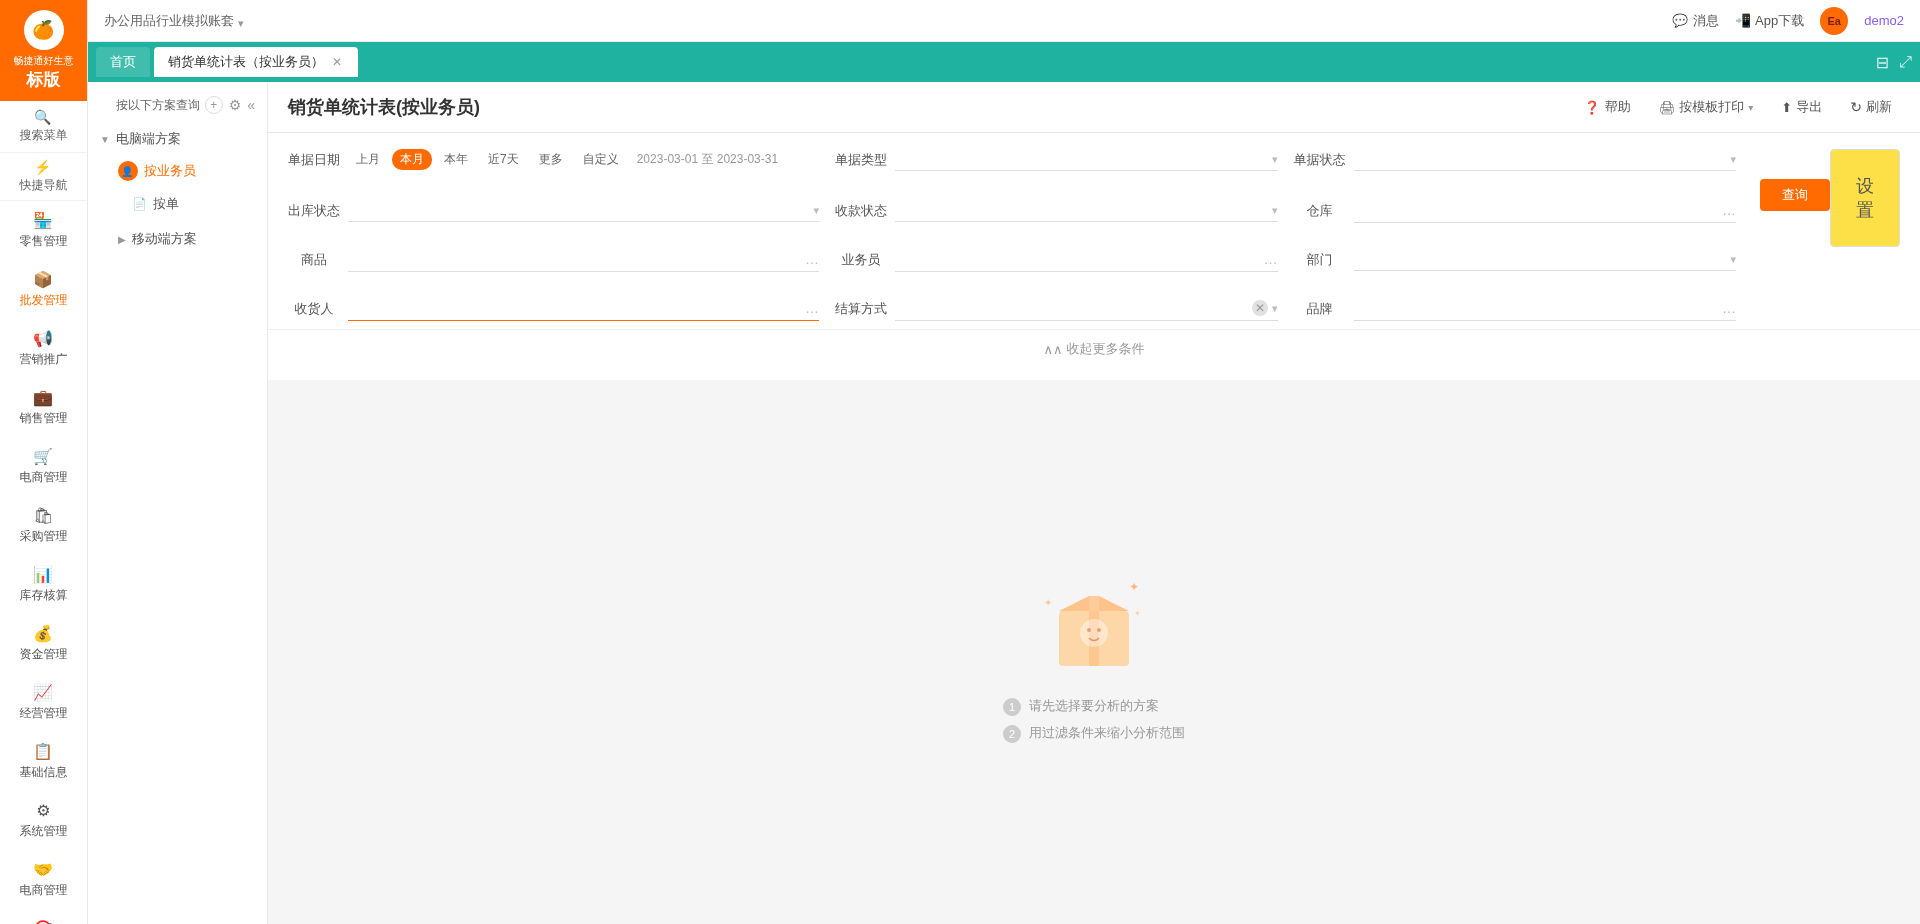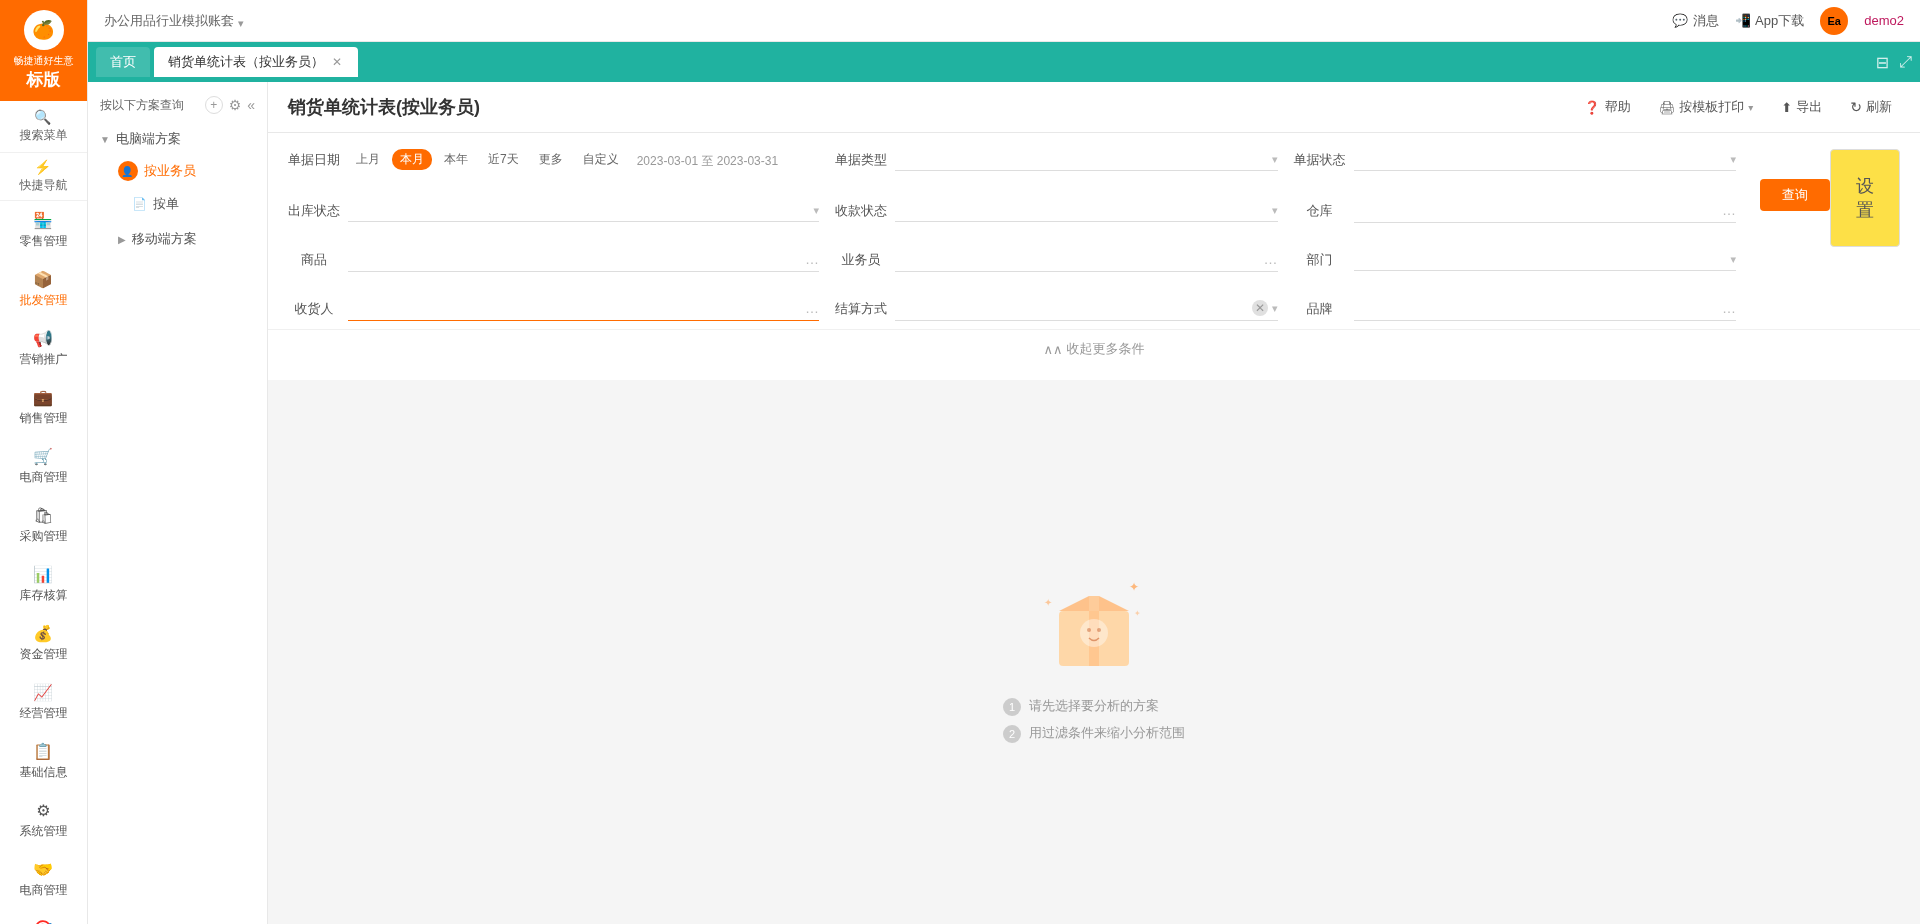--- a/index.html
+++ b/index.html
@@ -20,21 +20,21 @@
 
     
     .main { flex: 1; display: flex; flex-direction: column; overflow: hidden; }
 
     
     .top-header { height: 42px; background: #fff; border-bottom: 1px solid #e8e8e8; display: flex; align-items: center; padding: 0 16px; justify-content: space-between; flex-shrink: 0; }
     .top-header-left { display: flex; align-items: flex-end; gap: 4px; color: #666; font-size: 13px; }
     .top-header-left .dropdown-arrow { font-size: 11px; color: #999; cursor: pointer; }
     .top-header-right { display: flex; align-items: center; gap: 16px; }
     .header-btn { display: flex; align-items: center; gap: 4px; cursor: pointer; color: #555; font-size: 13px; }
-    .avatar { width: 28px; height: 28px; border-radius: 50%; background: #ff6b00; display: flex; align-items: center; justify-content: center; color: #000000; font-size: 12px; cursor: pointer; overflow: hidden; }
+    .avatar { width: 28px; height: 28px; border-radius: 50%; background: #ff6b00; display: flex; align-items: center; justify-content: center; color: #7f1d1d; font-size: 12px; cursor: pointer; overflow: hidden; }
 
     
     .tab-bar { height: 40px; background: #20b2a0; display: flex; align-items: center; padding: 0 8px; flex-shrink: 0; }
     .tab { display: flex; align-items: center; gap: 6px; padding: 6px 14px; cursor: pointer; border-radius: 4px 4px 0 0; font-size: 13px; color: rgba(255,255,255,0.8); }
     .tab.active { background: #fff; color: #333; border-radius: 4px 4px 0 0; }
     .tab .tab-close { font-size: 12px; color: #999; cursor: pointer; padding: 0 2px; }
     .tab-home { background: rgba(255,255,255,0.15); color: #fff; }
 
     
     .content { flex: 1; display: flex; overflow: hidden; background: #f5f5f5; }
@@ -67,21 +67,21 @@
     
     .filter-area { background: #fff; padding: 12px 20px; flex-shrink: 0; }
     .filter-row { display: flex; align-items: center; gap: 16px; margin-bottom: 12px; }
     .filter-row:last-child { margin-bottom: 0; }
     .filter-item { display: flex; align-items: center; gap: 8px; flex: 1; min-width: 0; }
     .filter-label { color: #555; font-size: 13px; white-space: nowrap; min-width: 52px; text-align: center; }
     .filter-control { flex: 1; min-width: 0; border-bottom: 1px solid #ddd; padding: 4px 0; display: flex; align-items: center; position: relative; }
     .filter-control.active { border-bottom-color: #ff6b00; }
     .filter-control .more-btn { color: #bbb; cursor: pointer; font-size: 14px; margin-left: 4px; }
     .filter-control .dropdown-arrow { color: #bbb; cursor: pointer; font-size: 11px; margin-left: 4px; }
-    .date-filter { display: flex; align-items: flex-end; gap: 6px; }
+    .date-filter { display: flex; align-items: center; gap: 6px; }
     .date-tabs { display: flex; gap: 4px; }
     .date-tab { padding: 2px 8px; border-radius: 3px; cursor: pointer; font-size: 12px; color: #666; }
     .date-tab.active { background: #ff6b00; color: #fff; border-radius: 10px; }
     .date-range { color: #999; font-size: 12px; margin-left: 4px; }
 
     
     .collapse-row { display: flex; justify-content: center; padding: 8px 0; background: #fff; border-top: 1px solid #f0f0f0; }
     .collapse-btn { display: flex; align-items: center; gap: 4px; color: #999; font-size: 13px; cursor: pointer; padding: 4px 12px; }
 
     
@@ -189,21 +189,21 @@
         <span>💬</span>
         <span>消息</span>
       </div>
       <div class="header-btn">
         <span>📲</span>
         <span>App下载</span>
       </div>
       <div class="avatar">
         <span style="font-size:11px; font-weight:bold;">Ea</span>
       </div>
-      <span style="cursor:pointer; color:#be185d;">demo2</span>
+      <span style="cursor:pointer; color:#8b5cf6;">demo2</span>
     </div>
   </div>
 
   <div class="tab-bar">
     <div class="tab tab-home">
       <span>首页</span>
     </div>
     <div class="tab active" style="margin-left:4px;padding-left:14px;">
       <span>销货单统计表（按业务员）</span>
       <span class="tab-close">✕</span>
@@ -211,21 +211,21 @@
     <div style="margin-left:auto; display:flex; align-items:center; gap:10px;">
       <span style="color:rgba(255,255,255,0.8); cursor:pointer; font-size:16px;">⊟</span>
       <span style="color:rgba(255,255,255,0.8); cursor:pointer; font-size:16px;">⤢</span>
     </div>
   </div>
 
   <div class="content">
 
     <div class="left-panel">
       <div class="left-panel-header">
-        <span style="font-size:12px; color:#666;">按以下方案查询</span>
+        <span style="font-size:12px; color:#666;margin-left:16px;">按以下方案查询</span>
         <div class="left-panel-header-actions">
           <span style="cursor:pointer; color:#999; font-size:16px; border: 1px solid #ddd; border-radius:50%; width:18px; height:18px; display:flex; align-items:center; justify-content:center; font-size:12px;">+</span>
           <span style="cursor:pointer; color:#999; font-size:14px;">⚙</span>
           <span style="cursor:pointer; color:#999; font-size:14px;">«</span>
         </div>
       </div>
 
       <div class="left-panel-section">
         <div class="left-panel-section-header">
           <span class="arrow">▼</span>

